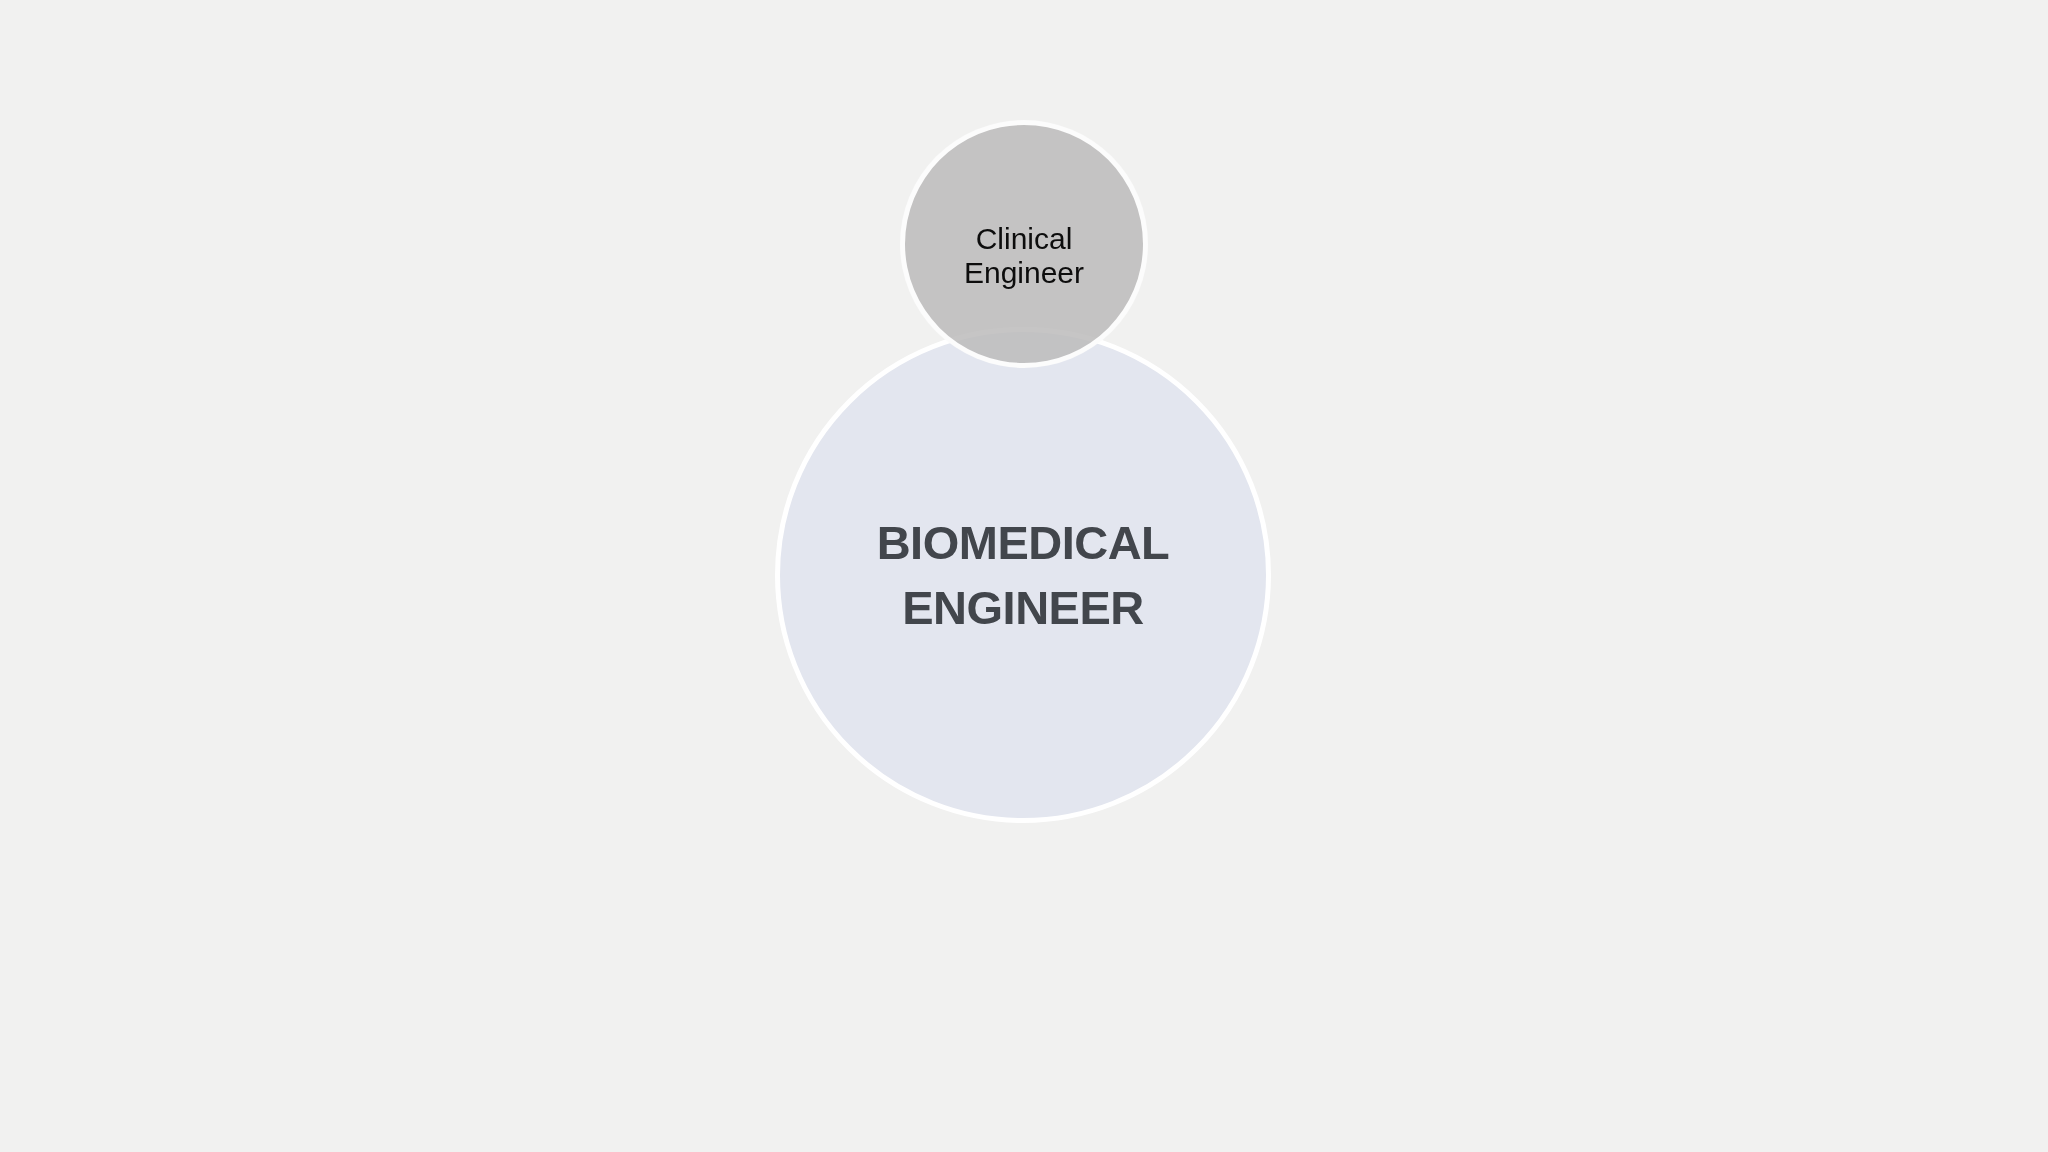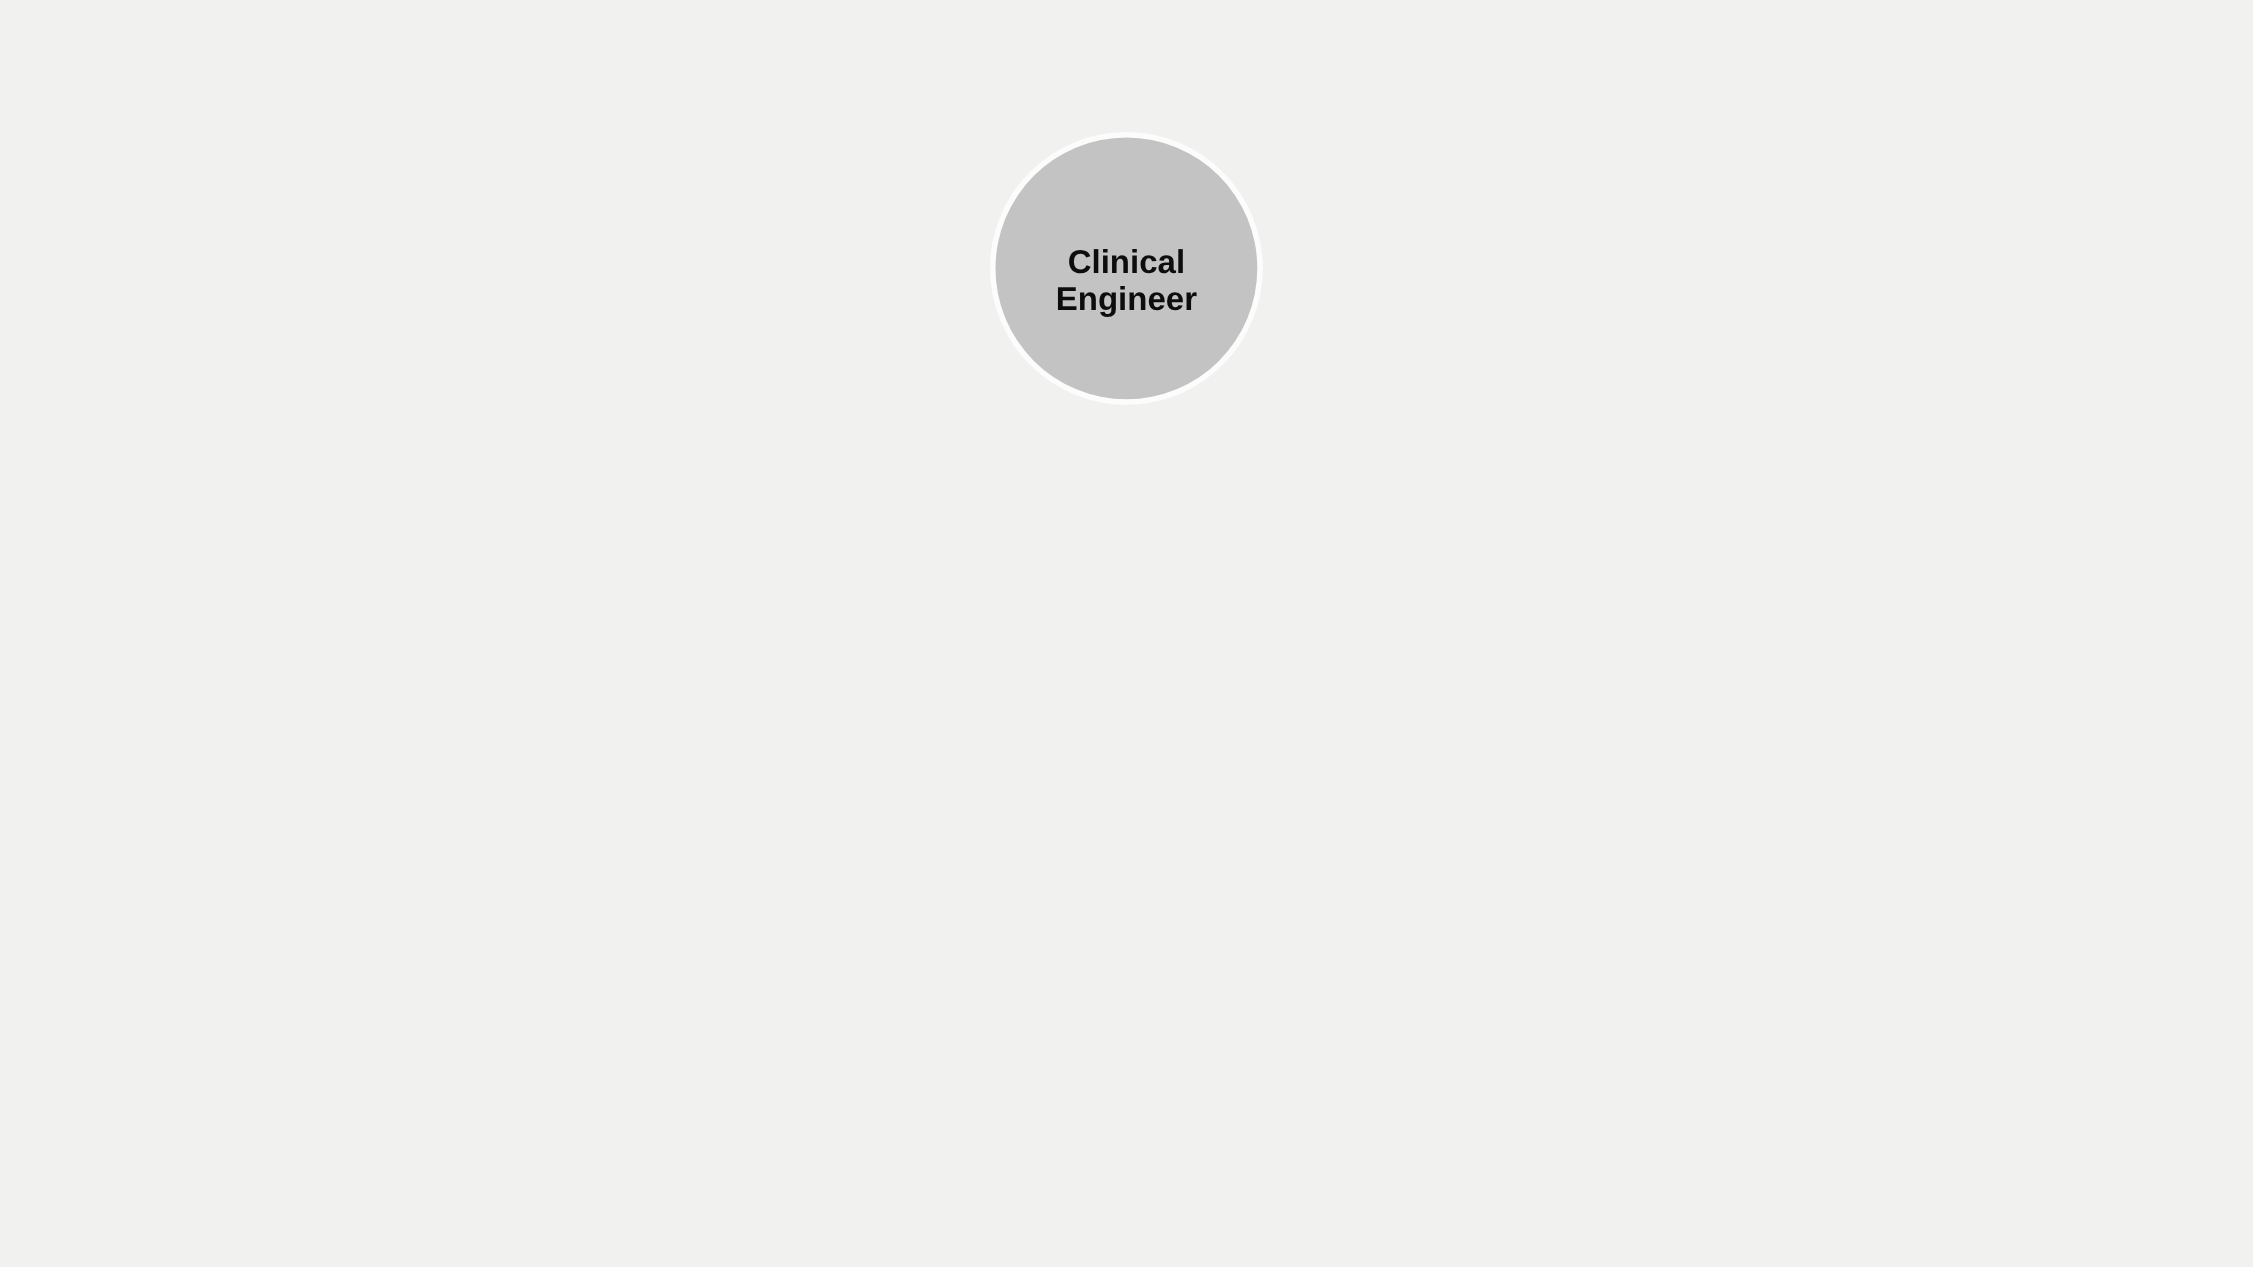--- a/index.html
+++ b/index.html
@@ -56,31 +56,34 @@
   .label.big {
     font-size: 47px;
     font-weight: bold;
     line-height: 65px;
     letter-spacing: -0.5px;
     color: #42464c;
     max-width: 360px;
   }
   .label.small {
     font-size: 30px;
-    font-weight: 700;
+    font-weight: 400;
     line-height: 34px;
     color: #0d0d0d;
     max-width: 178px;
     margin-top: 24px;
   }
 </style>
 </head>
 <body>
 
 <div class="stage">
 
+  <div class="circle center">
+    <div class="label big">BIOMEDICAL ENGINEER</div>
+  </div>
 
   <div class="circle sat top">
     <div class="label small">Clinical Engineer</div>
   </div>
 
 
 </div>
 
 </body></html>

